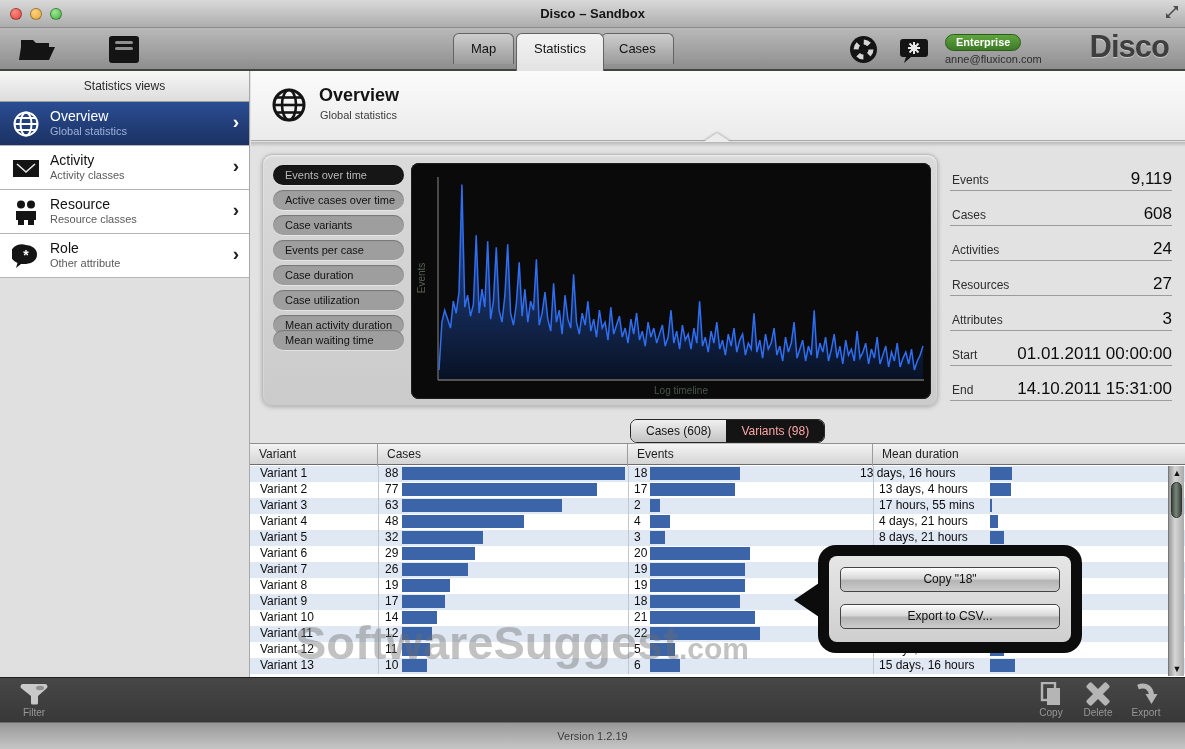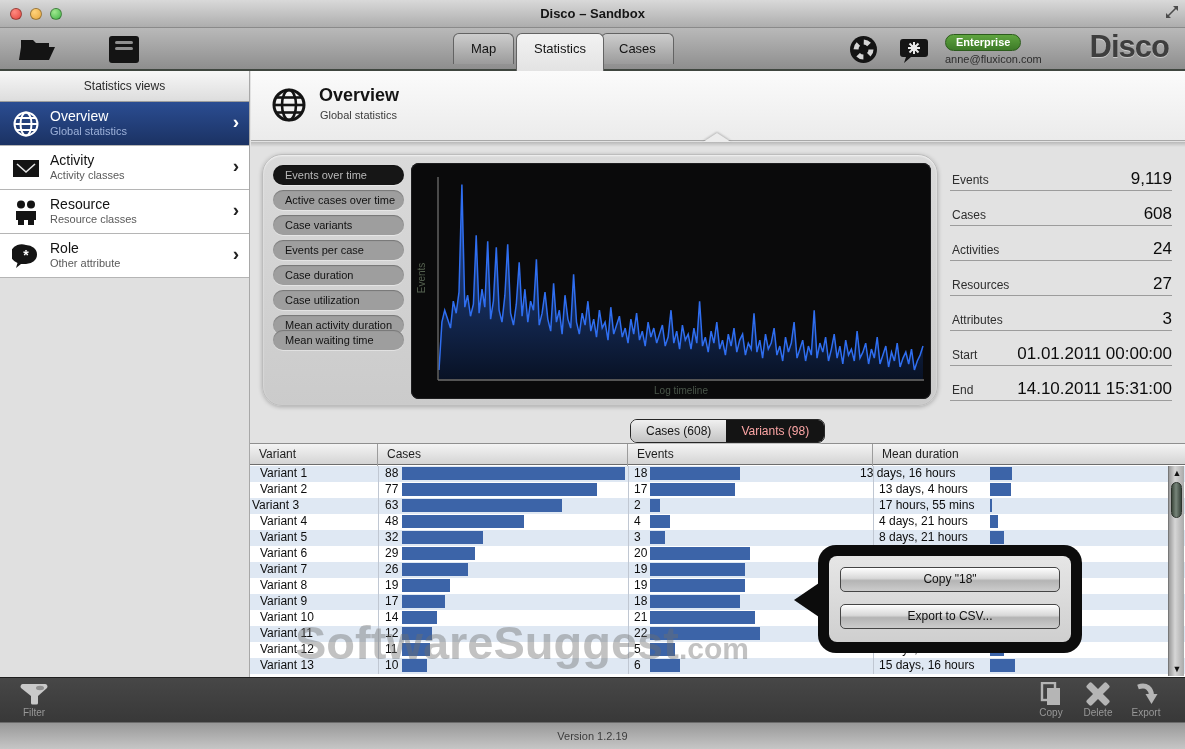--- a/index.html
+++ b/index.html
@@ -59,21 +59,21 @@
   .mh-globe { position:absolute; left:20px; top:16px; width:36px; height:36px; }
   .mh-title { position:absolute; left:68px; top:14px; font-size:18px; font-weight:bold; color:#141414; }
   .mh-sub { position:absolute; left:69px; top:38px; font-size:11px; color:#3c3c3c; }
   .mh-shadow { position:absolute; left:251px; top:142px; width:934px; height:5px;
     background:linear-gradient(rgba(0,0,0,.18),rgba(0,0,0,0)); }
   .notch { position:absolute; left:703px; top:133px; width:0; height:0; z-index:2;
     border-left:14px solid transparent; border-right:14px solid transparent; border-bottom:9px solid #ececec;
     filter:drop-shadow(0 -1px 1px rgba(0,0,0,.25)); }
 
   
-  .chart-panel { position:absolute; left:262px; top:154px; width:676px; height:252px; border-radius:20px;
+  .chart-panel { position:absolute; left:262px; top:154px; width:676px; height:252px; border-radius:10px;
     background:linear-gradient(#dadada,#cbcbcb); border:1px solid #bdbdbd;
     box-shadow:inset 0 1px 2px rgba(255,255,255,.7), 0 1px 4px rgba(0,0,0,.25); }
   .cbtn { position:absolute; left:10px; width:131px; height:20px; border-radius:10px;
     background:#9e9e9e; box-shadow:inset 0 1px 1px rgba(0,0,0,.25), 0 1px 0 rgba(255,255,255,.4);
     font-size:11px; color:#121212; line-height:20px; padding-left:12px; white-space:nowrap; cursor:default; }
   .cbtn.selected { background:#161616; color:#b9b9b9; }
   .chart-box { position:absolute; left:148px; top:8px; width:520px; height:236px; border-radius:8px;
     background:#0a0a0b; box-shadow:inset 0 0 0 1px #1d1d1f; }
 
   
@@ -364,21 +364,21 @@
         <span class="td" style="left:384px;">17</span>
         <div class="bar events-bar" style="left: 400px; width: 85px;"></div>
         <span class="td" style="left:629px;">13 days, 4 hours</span>
         <div class="bar duration-bar" style="left: 740px; width: 21.12px;"></div>
         <div class="colline" style="left:128px;"></div>
         <div class="colline" style="left:378px;"></div>
         <div class="colline" style="left:623px;"></div>
       </div>
 
       <div class="tr alt">
-        <span class="td" style="left:2px;">Variant 3</span>
+        <span class="td" style="left:10px;">Variant 3</span>
         <span class="td" style="left:135px;">63</span>
         <div class="bar cases-bar" style="left: 152px; width: 160px;"></div>
         <span class="td" style="left:384px;">2</span>
         <div class="bar events-bar" style="left: 400px; width: 10px;"></div>
         <span class="td" style="left:629px;">17 hours, 55 mins</span>
         <div class="bar duration-bar" style="left: 740px; width: 2px;"></div>
         <div class="colline" style="left:128px;"></div>
         <div class="colline" style="left:378px;"></div>
         <div class="colline" style="left:623px;"></div>
       </div>

